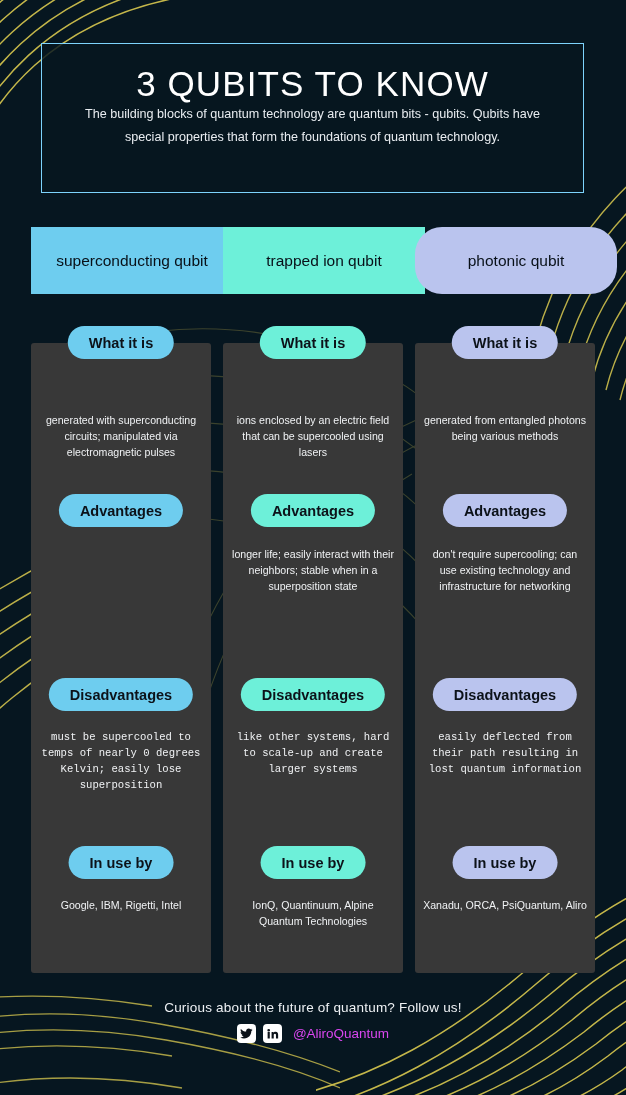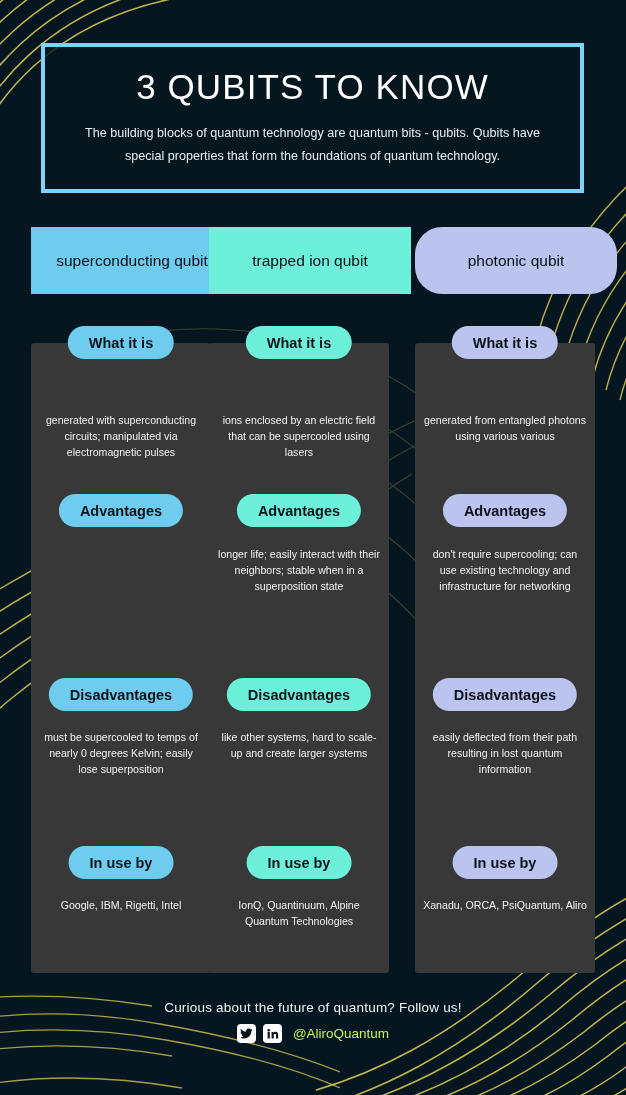--- a/index.html
+++ b/index.html
@@ -30,57 +30,57 @@
   .deco-mid-left  { left: -90px; top: 470px; width: 300px; height: 330px; }
   .deco-mid       { left: 110px; top: 300px; width: 480px; height: 420px; opacity: .55; }
   .deco-bot-right { right: -110px; top: 830px; width: 420px; height: 290px; }
   .deco-bot-left  { left: -80px; top: 990px; width: 420px; height: 130px; }
 
   
   .title-box {
     position: absolute;
     left: 41px; top: 43px;
     width: 543px; height: 150px;
-    border: 4px solid #7dd3fc;
+    border: 1px solid #7dd3fc;
     background: rgba(6,22,32,0.82);
     display: flex;
     flex-direction: column;
     align-items: center;
     justify-content: flex-start;
     padding-top: 22px;
   }
   .title-main {
     color: #ffffff;
     font-size: 35px;
     font-weight: 400;
     letter-spacing: 1.1px;
     line-height: 1;
   }
   .title-sub {
     color: #e9edf1;
     font-size: 12.6px;
     line-height: 1.82;
     text-align: center;
-    margin-top: 18px;
+    margin-top: 2px;
     width: 490px;
   }
 
   
   .columns {
     position: absolute;
     left: 0; top: 227px;
     width: 626px;
   }
   .col {
     position: absolute;
     top: 0;
     width: 180px;
   }
   .col-0 { left: 31px; }
-  .col-1 { left: 209px; }
+  .col-1 { left: 223px; }
   .col-2 { left: 415px; }
 
   .col-header {
     width: 202px;
     height: 67px;
     display: flex;
     align-items: center;
     justify-content: center;
     text-align: center;
     color: #081018;
@@ -123,21 +123,21 @@
     text-align: center;
     color: #f0f2f4;
     font-size: 10.6px;
     line-height: 1.50;
     z-index: 3;
   }
 
   
   .pill-0 { top: 99px; }  .text-0 { top: 152px; margin-top: 34px; }
   .pill-1 { top: 267px; } .text-1 { top: 320px; }
-  .pill-2 { top: 451px; } .text-2 { top: 503px; }
+  .pill-2 { top: 451px; } .text-2 { top: 503px; font-family: Liberation Mono, monospace; }
   .pill-3 { top: 619px; } .text-3 { top: 671px; }
 
   
   .footer {
     position: absolute;
     left: 0; top: 1000px;
     width: 626px;
     text-align: center;
   }
   .footer-line {
@@ -155,21 +155,21 @@
   .social {
     width: 19px; height: 19px;
     background: #ffffff;
     border-radius: 4px;
     display: flex;
     align-items: center;
     justify-content: center;
   }
   .social svg { display: block; }
   .handle {
-    color: #bef264;
+    color: #d946ef;
     font-size: 13.5px;
     margin-left: 4px;
   }
 </style>
 </head>
 <body>
 
 <div id="page">
 
   <svg class="deco deco-top-left" viewBox="0 0 420 300" fill="none">
@@ -287,21 +287,21 @@
 
       <div class="pill pill-3" style="background: rgb(109, 240, 217);">In use by</div>
       <div class="body-text text-3">IonQ, Quantinuum, Alpine Quantum Technologies</div>
     </div>
 
     <div class="col col-2">
       <div class="col-header" style="background: rgb(186, 196, 238); border-radius: 27px;">photonic qubit</div>
       <div class="card"></div>
 
       <div class="pill pill-0" style="background: rgb(186, 196, 238);">What it is</div>
-      <div class="body-text text-0">generated from entangled photons using various various</div>
+      <div class="body-text text-0">generated from entangled photons being various methods</div>
 
       <div class="pill pill-1" style="background: rgb(186, 196, 238);">Advantages</div>
       <div class="body-text text-1">don't require supercooling; can use existing technology and infrastructure for networking</div>
 
       <div class="pill pill-2" style="background: rgb(186, 196, 238);">Disadvantages</div>
       <div class="body-text text-2">easily deflected from their path resulting in lost quantum information</div>
 
       <div class="pill pill-3" style="background: rgb(186, 196, 238);">In use by</div>
       <div class="body-text text-3">Xanadu, ORCA, PsiQuantum, Aliro</div>
     </div>

